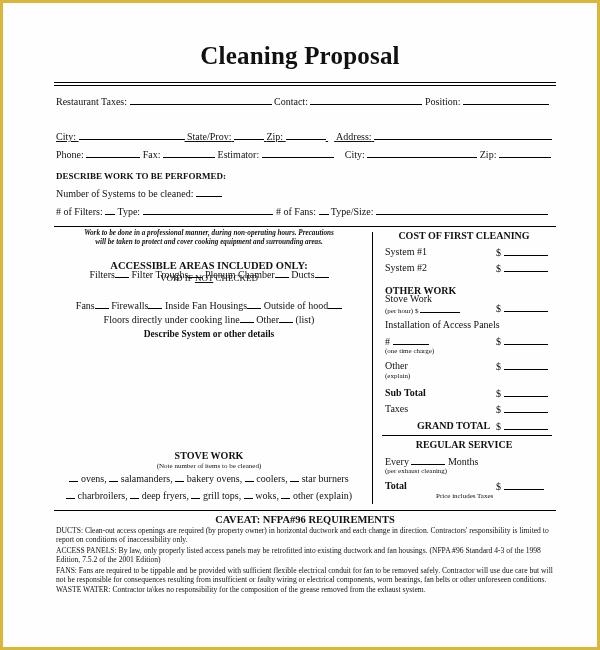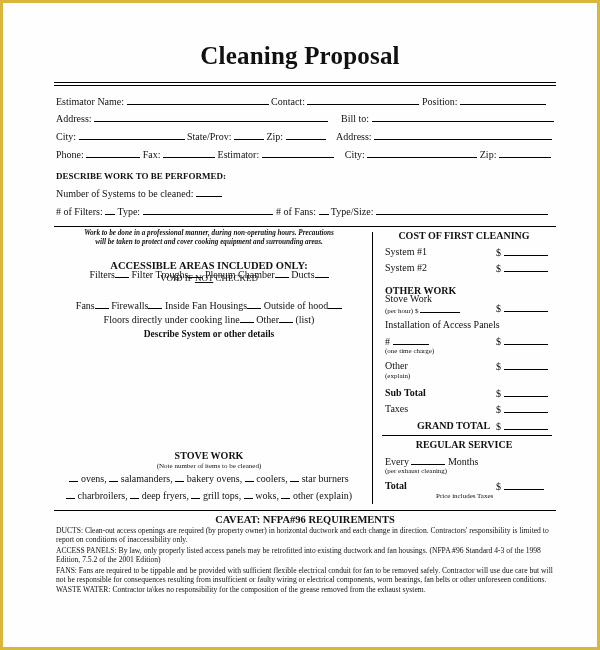--- a/index.html
+++ b/index.html
@@ -24,37 +24,30 @@
 </head>
 <body>
 
 <div class="frame"></div>
 <div class="page">
 
   <div class="abs title">Cleaning Proposal</div>
   <div class="dbl"></div>
 
   <div class="abs t" style="left:56px; top:95px;">
-    <span>Estimator Name:</span>
+    <span>Restaurant Taxes:</span>
     <span class="line" style="width:142px;"></span>
     <span>Contact:</span>
     <span class="line" style="width:112px;"></span>
     <span>Position:</span>
     <span class="line" style="width:86px;"></span>
   </div>
 
-  <div class="abs t" style="left:56px; top:112px;">
-    <span>Address:</span>
-    <span class="line" style="width:234px;"></span>
-    <span style="display:inline-block; width:8px;"></span>
-    <span>Bill to:</span>
-    <span class="line" style="width:182px;"></span>
-  </div>
-
-  <div class="abs t" style="left:56px; top:130px;">
+
+  <div class="abs t" style="left:56px; top:130px;text-decoration:underline;">
     <span>City:</span>
     <span class="line" style="width:106px;"></span>
     <span>State/Prov:</span>
     <span class="line" style="width:30px;"></span>
     <span>Zip:</span>
     <span class="line" style="width:40px;"></span>
     <span style="display:inline-block; width:6px;"></span>
     <span>Address:</span>
     <span class="line" style="width:178px;"></span>
   </div>

